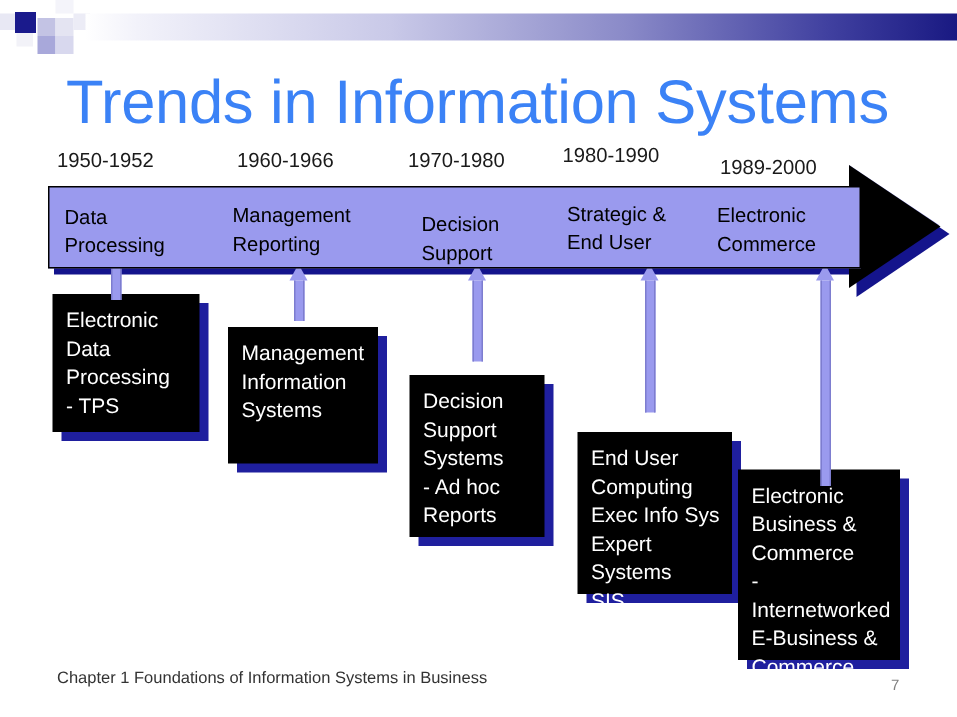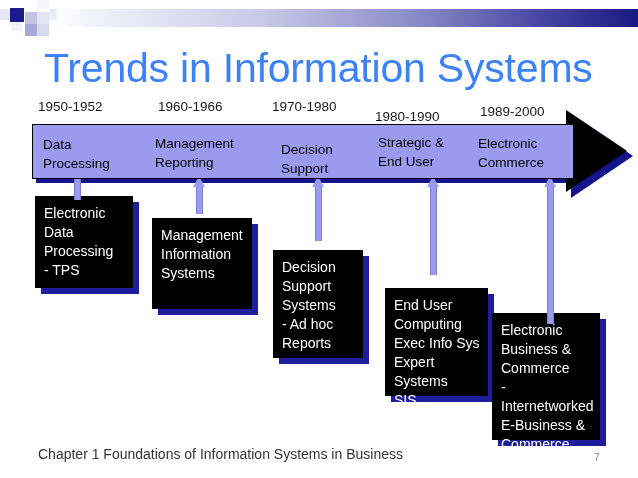--- a/index.html
+++ b/index.html
@@ -145,21 +145,21 @@
     font-size: 14px;
     line-height: 19px;
     color: #ffffff;
     white-space: pre-line;
   }
 
   
   #footer {
     position: absolute;
     left: 38px; top: 446px;
-    font-size: 14px;
+    font-size: 11px;
     color: #333333;
     white-space: nowrap;
   }
   #pagenum {
     position: absolute;
     left: 594px; top: 452px;
     font-size: 10px;
     color: #808080;
   }
 </style>
@@ -184,21 +184,21 @@
     </div>
 
   <div id="topbar"></div>
 
   <div id="title">Trends in Information Systems</div>
 
   <div id="decades">
       <div class="decade" style="left: 38px; top: 99px;">1950-1952</div>
       <div class="decade" style="left: 158px; top: 99px;">1960-1966</div>
       <div class="decade" style="left: 272px; top: 99px;">1970-1980</div>
-      <div class="decade" style="left: 375px; top: 109px;">1980-1990</div>
+      <div class="decade" style="left: 375px; top: 96px;">1980-1990</div>
       <div class="decade" style="left: 480px; top: 104px;">1989-2000</div>
     </div>
 
   <div id="band-shadow"></div>
   <div id="band-head-shadow"></div>
   <div id="band-head-outline"></div>
   <div id="band-head"></div>
   <div id="band"></div>
 
   <div id="phases">

